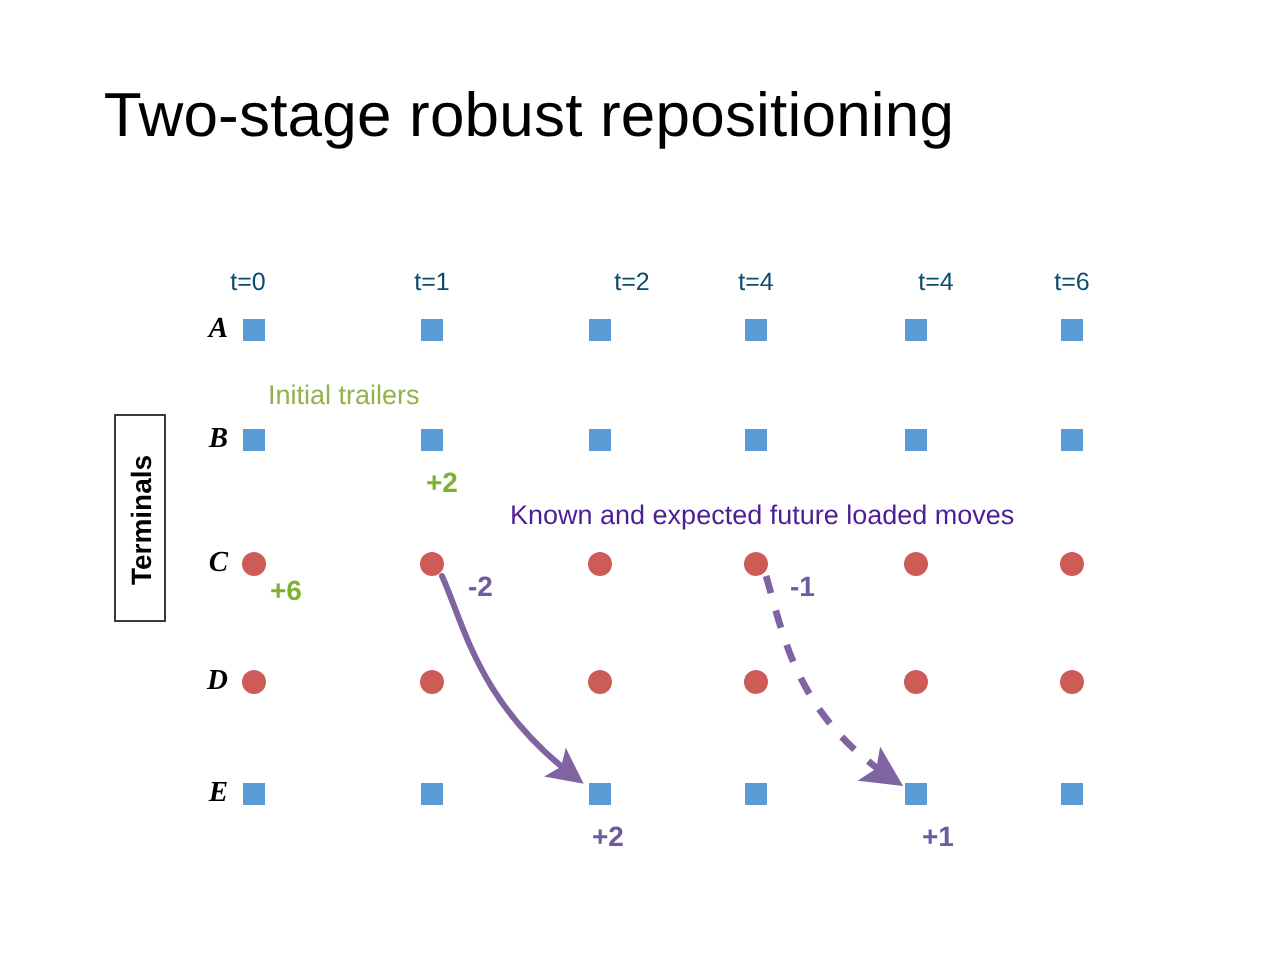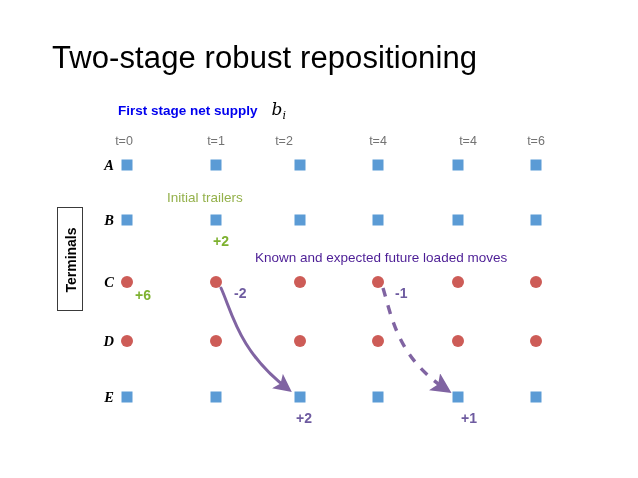--- a/index.html
+++ b/index.html
@@ -94,21 +94,21 @@
     color: #000000;
     font-family: "Liberation Sans", sans-serif;
   }
 
   
   .col-header {
     position: absolute;
     top: 134px;
     transform: translateX(-50%);
     font-size: 12.5px;
-    color: #737373;
+    color: #0c4a6e;
     font-family: "Liberation Sans", sans-serif;
     white-space: nowrap;
     text-align: right;
   }
 
   
   .row-label {
     position: absolute;
     transform: translate(-100%, -50%);
     font-family: "Liberation Serif", serif;
@@ -138,21 +138,20 @@
   
   .annot {
     position: absolute;
     white-space: nowrap;
     font-family: "Liberation Sans", sans-serif;
   }
   .annot.green-plain {
     color: #94B14B;
     font-size: 13.5px;
     font-weight: 400;
-    margin-left: 33px;
   }
   .annot.green-bold {
     color: #7DB12F;
     font-size: 14px;
     font-weight: bold;
   }
   .annot.purple-plain {
     color: #4c1d95;
     font-size: 13.5px;
     font-weight: 400;
@@ -172,34 +171,30 @@
     pointer-events: none;
   }
 </style>
 </head>
 <body>
 
 <div id="slide">
 
   <div id="title">Two-stage robust repositioning</div>
 
-  <div id="subtitle-row">
-    <span id="subtitle-text">First stage net supply</span>
-    <span id="subtitle-math"><span>b</span><span class="sub">i</span></span>
-  </div>
 
   <div id="terminals-box">
     <div id="terminals-label">
       <span>Terminals</span>
     </div>
   </div>
 
   <div class="col-header" style="left:124px">t=0</div>
   <div class="col-header" style="left:216px">t=1</div>
-  <div class="col-header" style="left:284px">t=2</div>
+  <div class="col-header" style="left:316px">t=2</div>
   <div class="col-header" style="left:378px">t=4</div>
   <div class="col-header" style="left:468px">t=4</div>
   <div class="col-header" style="left:536px">t=6</div>
 
   <div class="row-label" style="left:114px; top:165px">A</div>
   <div class="row-label" style="left:114px; top:220px">B</div>
   <div class="row-label" style="left:114px; top:282px">C</div>
   <div class="row-label" style="left:114px; top:341px">D</div>
   <div class="row-label" style="left:114px; top:397px">E</div>
 

